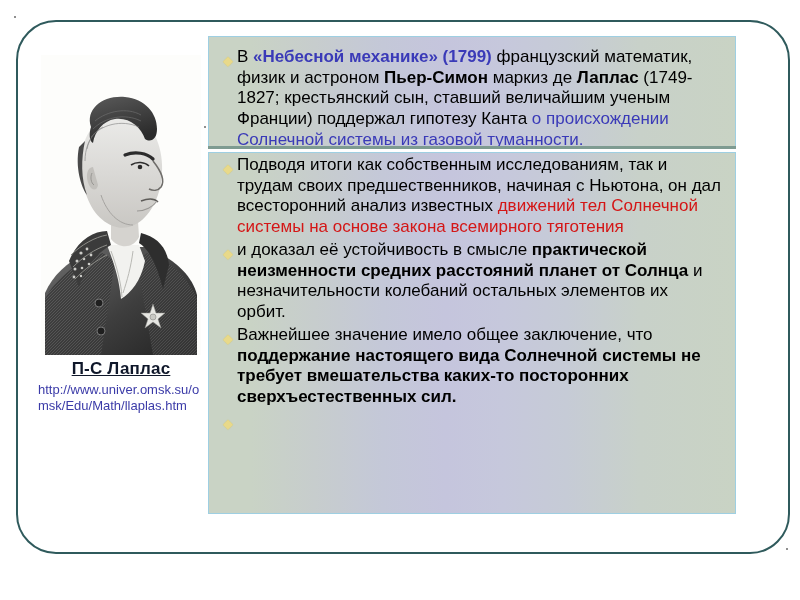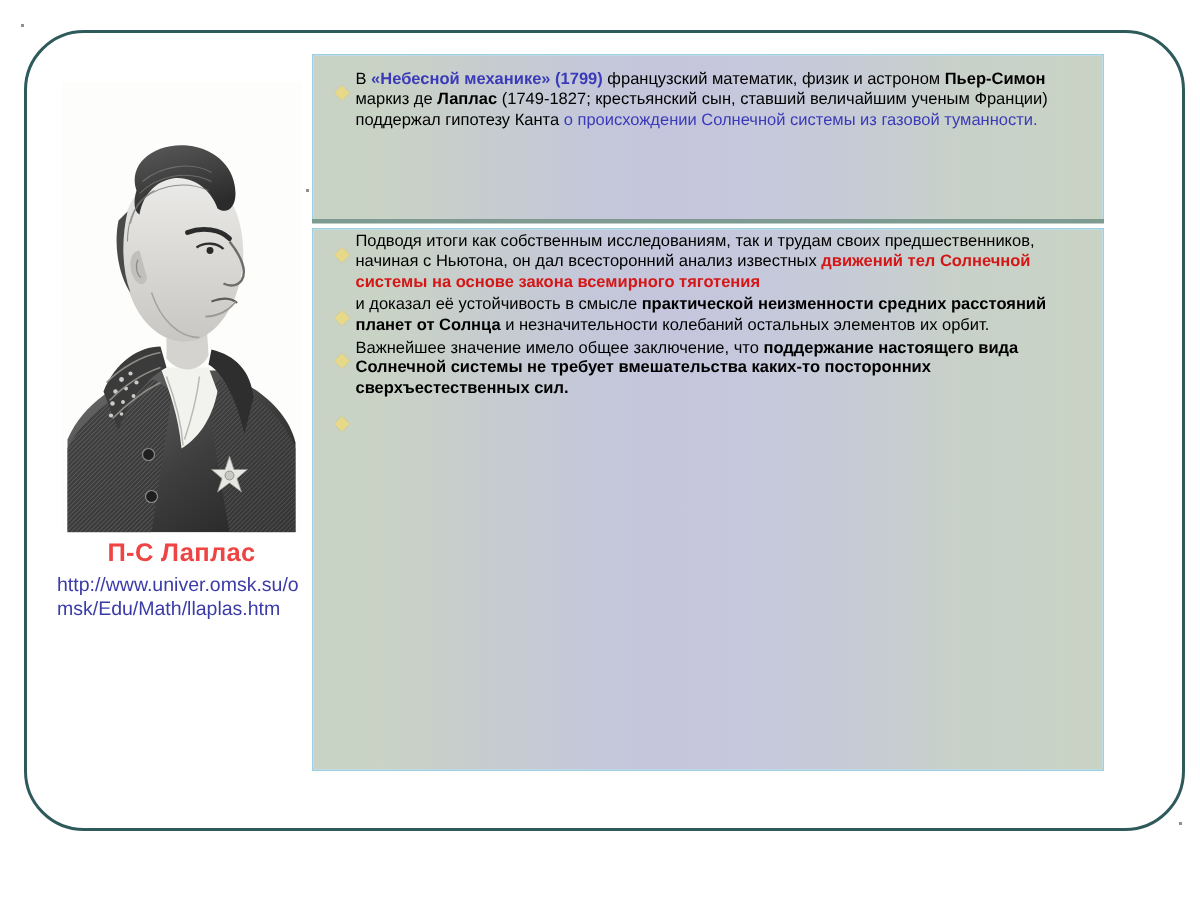--- a/index.html
+++ b/index.html
@@ -20,22 +20,23 @@
   #portrait-block{
     position:absolute;left:26px;top:55px;width:190px;
     text-align:center;
   }
   #portrait-figure{
     width:160px;height:300px;margin:0 auto;position:relative;
     overflow:hidden;background:#fdfdfb;
   }
   #portrait-figure svg{display:block;}
   #portrait-caption{
-    font-size:17px;font-weight:bold;color:#ef4444;margin-top:4px;
+    font-size:17px;font-weight:bold;color:#0f172a;margin-top:4px;
     letter-spacing:.2px;
+    text-decoration:underline;
   }
   #portrait-url{
     font-size:13px;color:#3b3ba8;line-height:1.22;margin-top:3px;
     width:166px;margin-left:auto;margin-right:auto;word-break:break-all;
     text-align:left;
   }
   
   .content-box{
     position:absolute;left:208px;width:528px;
     border:1px solid #9ecfe2;
@@ -57,34 +58,34 @@
     display:flex;align-items:flex-start;
     padding:0 14px 0 10px;
   }
   .bullet-mark{
     flex:0 0 18px;width:18px;margin-top:7px;
     font-size:13px;line-height:1;color:#e8d98a;
     text-align:center;text-shadow:0 0 1px #cbbf6a;
     user-select:none;
   }
   .bullet-body{
-    flex:1 1 auto;font-size:11px;line-height:1.22;color:#000;
+    flex:1 1 auto;font-size:17px;line-height:1.22;color:#000;
   }
   #content-box-top .bullet-row{padding-top:10px;}
   #content-box-main .bullet-row{padding-top:2px;}
   
   #box-divider{
     position:absolute;left:208px;top:146px;width:528px;height:3px;
     background:#7e9b91;
   }
   
   .t-blue{color:#3a3ab8;font-weight:bold;}
   .t-blue-plain{color:#3a3ab8;}
   .t-bold{font-weight:bold;color:#000;}
-  .t-red{color:#d41616;font-weight:bold;}
+  .t-red{color:#d41616;font-weight:normal;}
   #para-intro{padding-top:22px;}
   #para-second{padding-top:12px;}
   #para-third{padding-top:10px;}
   #para-fourth{padding-top:10px;}
   
   .speck{position:absolute;width:2px;height:2px;background:#8f8f8f;}
 </style>
 </head>
 <body>
 

